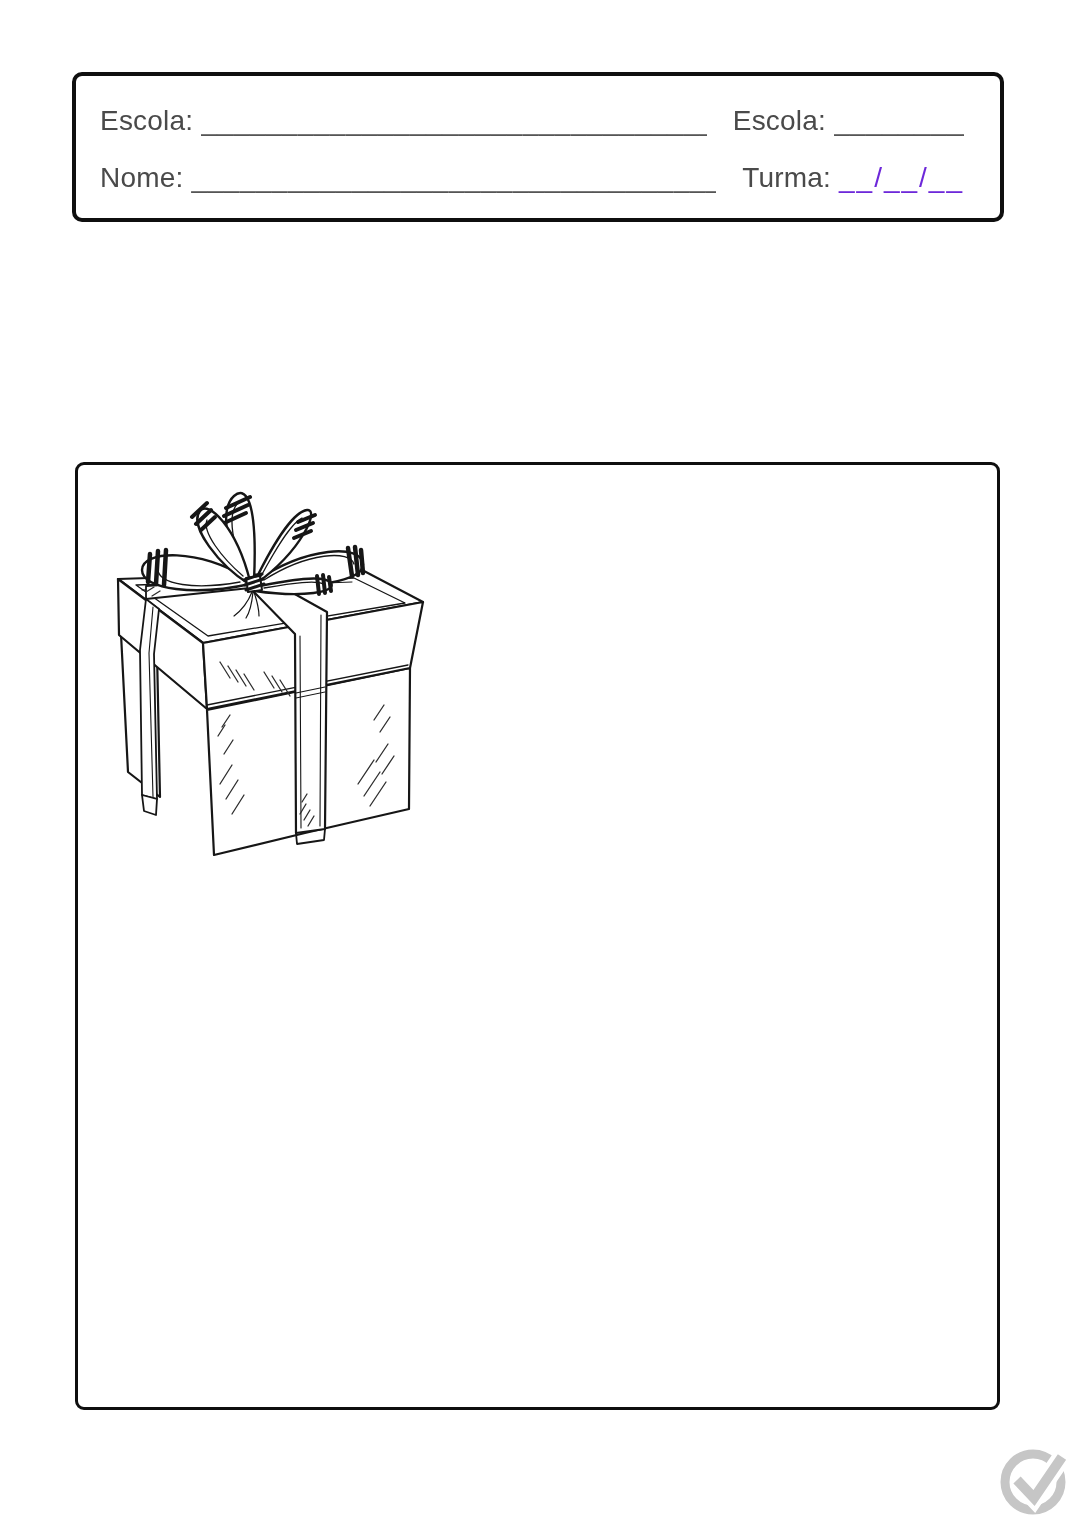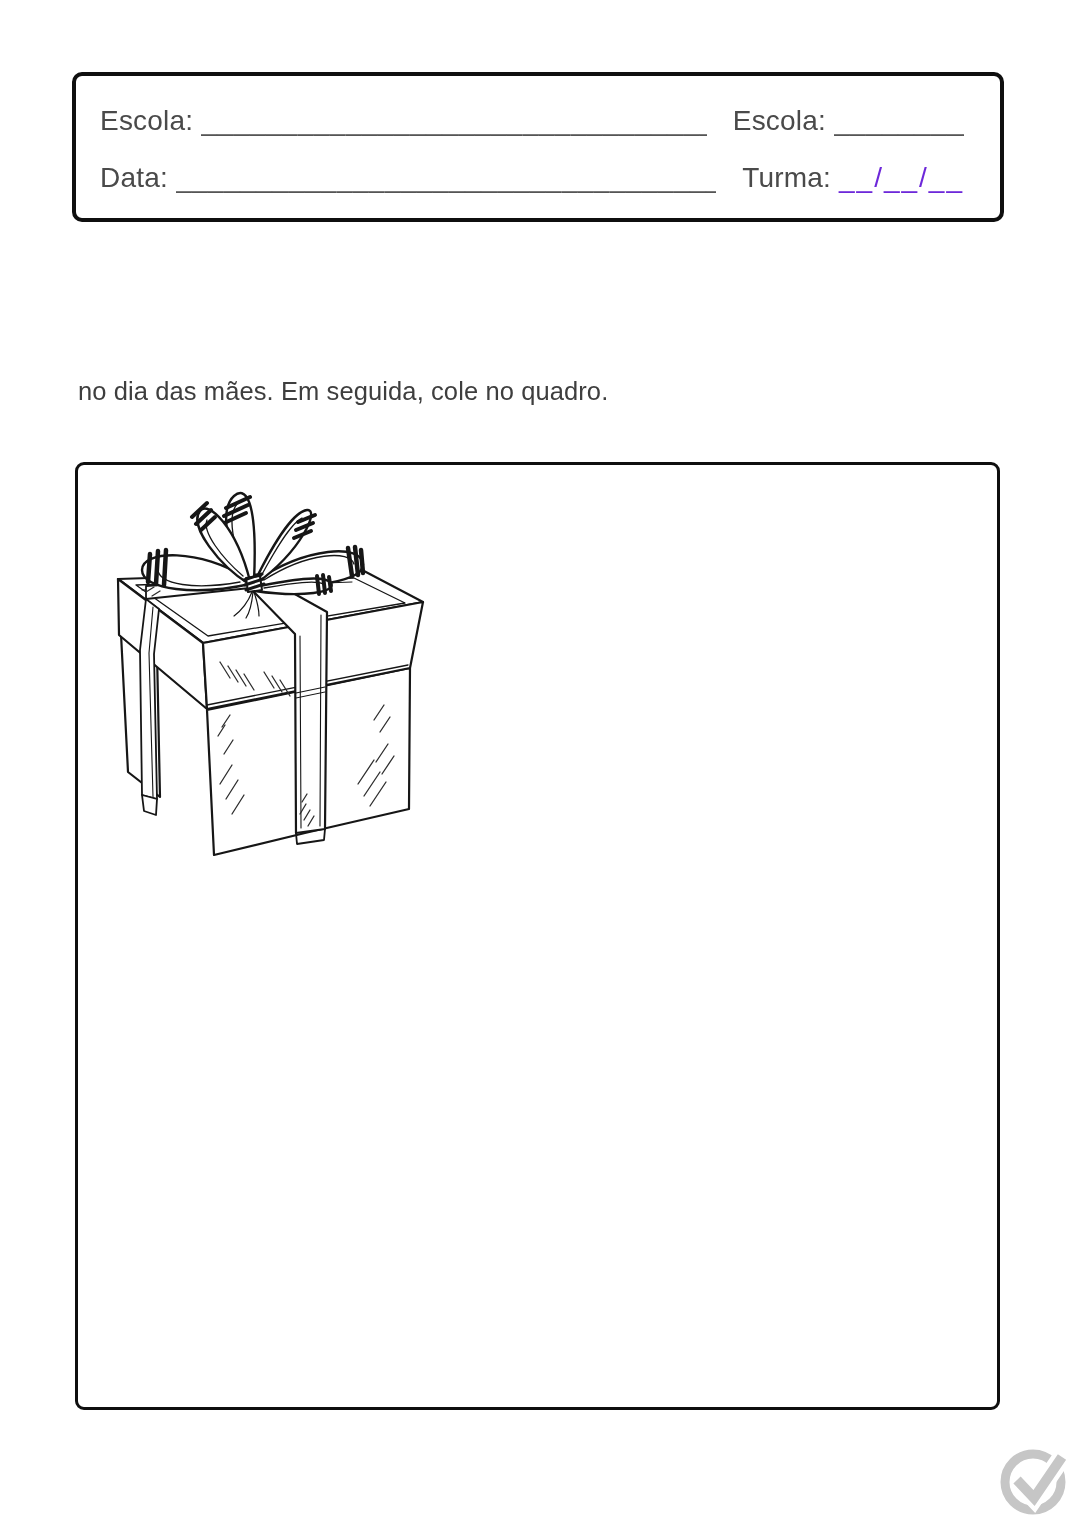--- a/index.html
+++ b/index.html
@@ -55,30 +55,29 @@
 <div class="page">
 
   <div class="header-box">
     <div class="hrow">
       <span class="hlabel">Escola:</span>
       <span class="hline grow">________________________________________________</span>
       <span class="hlabel right">Escola:</span>
       <span class="hline fixed">______________</span>
     </div>
     <div class="hrow">
-      <span class="hlabel">Data:</span>
+      <span class="hlabel">Nome:</span>
       <span class="hline grow">________________________________________________</span>
       <span class="hlabel right">Turma:</span>
       <span class="hdate">__/__/__</span>
     </div>
   </div>
 
 
   <div class="instructions">
-    <div>no dia das mães. Em seguida, cole no quadro.</div>
   </div>
 
   <div class="board"></div>
 
   <svg class="gift" width="320" height="385" viewBox="0 0 320 385" fill="none" stroke="#161616" stroke-width="2.2" stroke-linejoin="round" stroke-linecap="round">
 
     <g>
       <path d="M 9,150 L 45,168 L 48,313 L 16,288 Z" fill="#ffffff"></path>
 
       <path d="M 95,226 L 298,184 L 297,325 L 193,349 L 102,371 Z" fill="#ffffff"></path>

